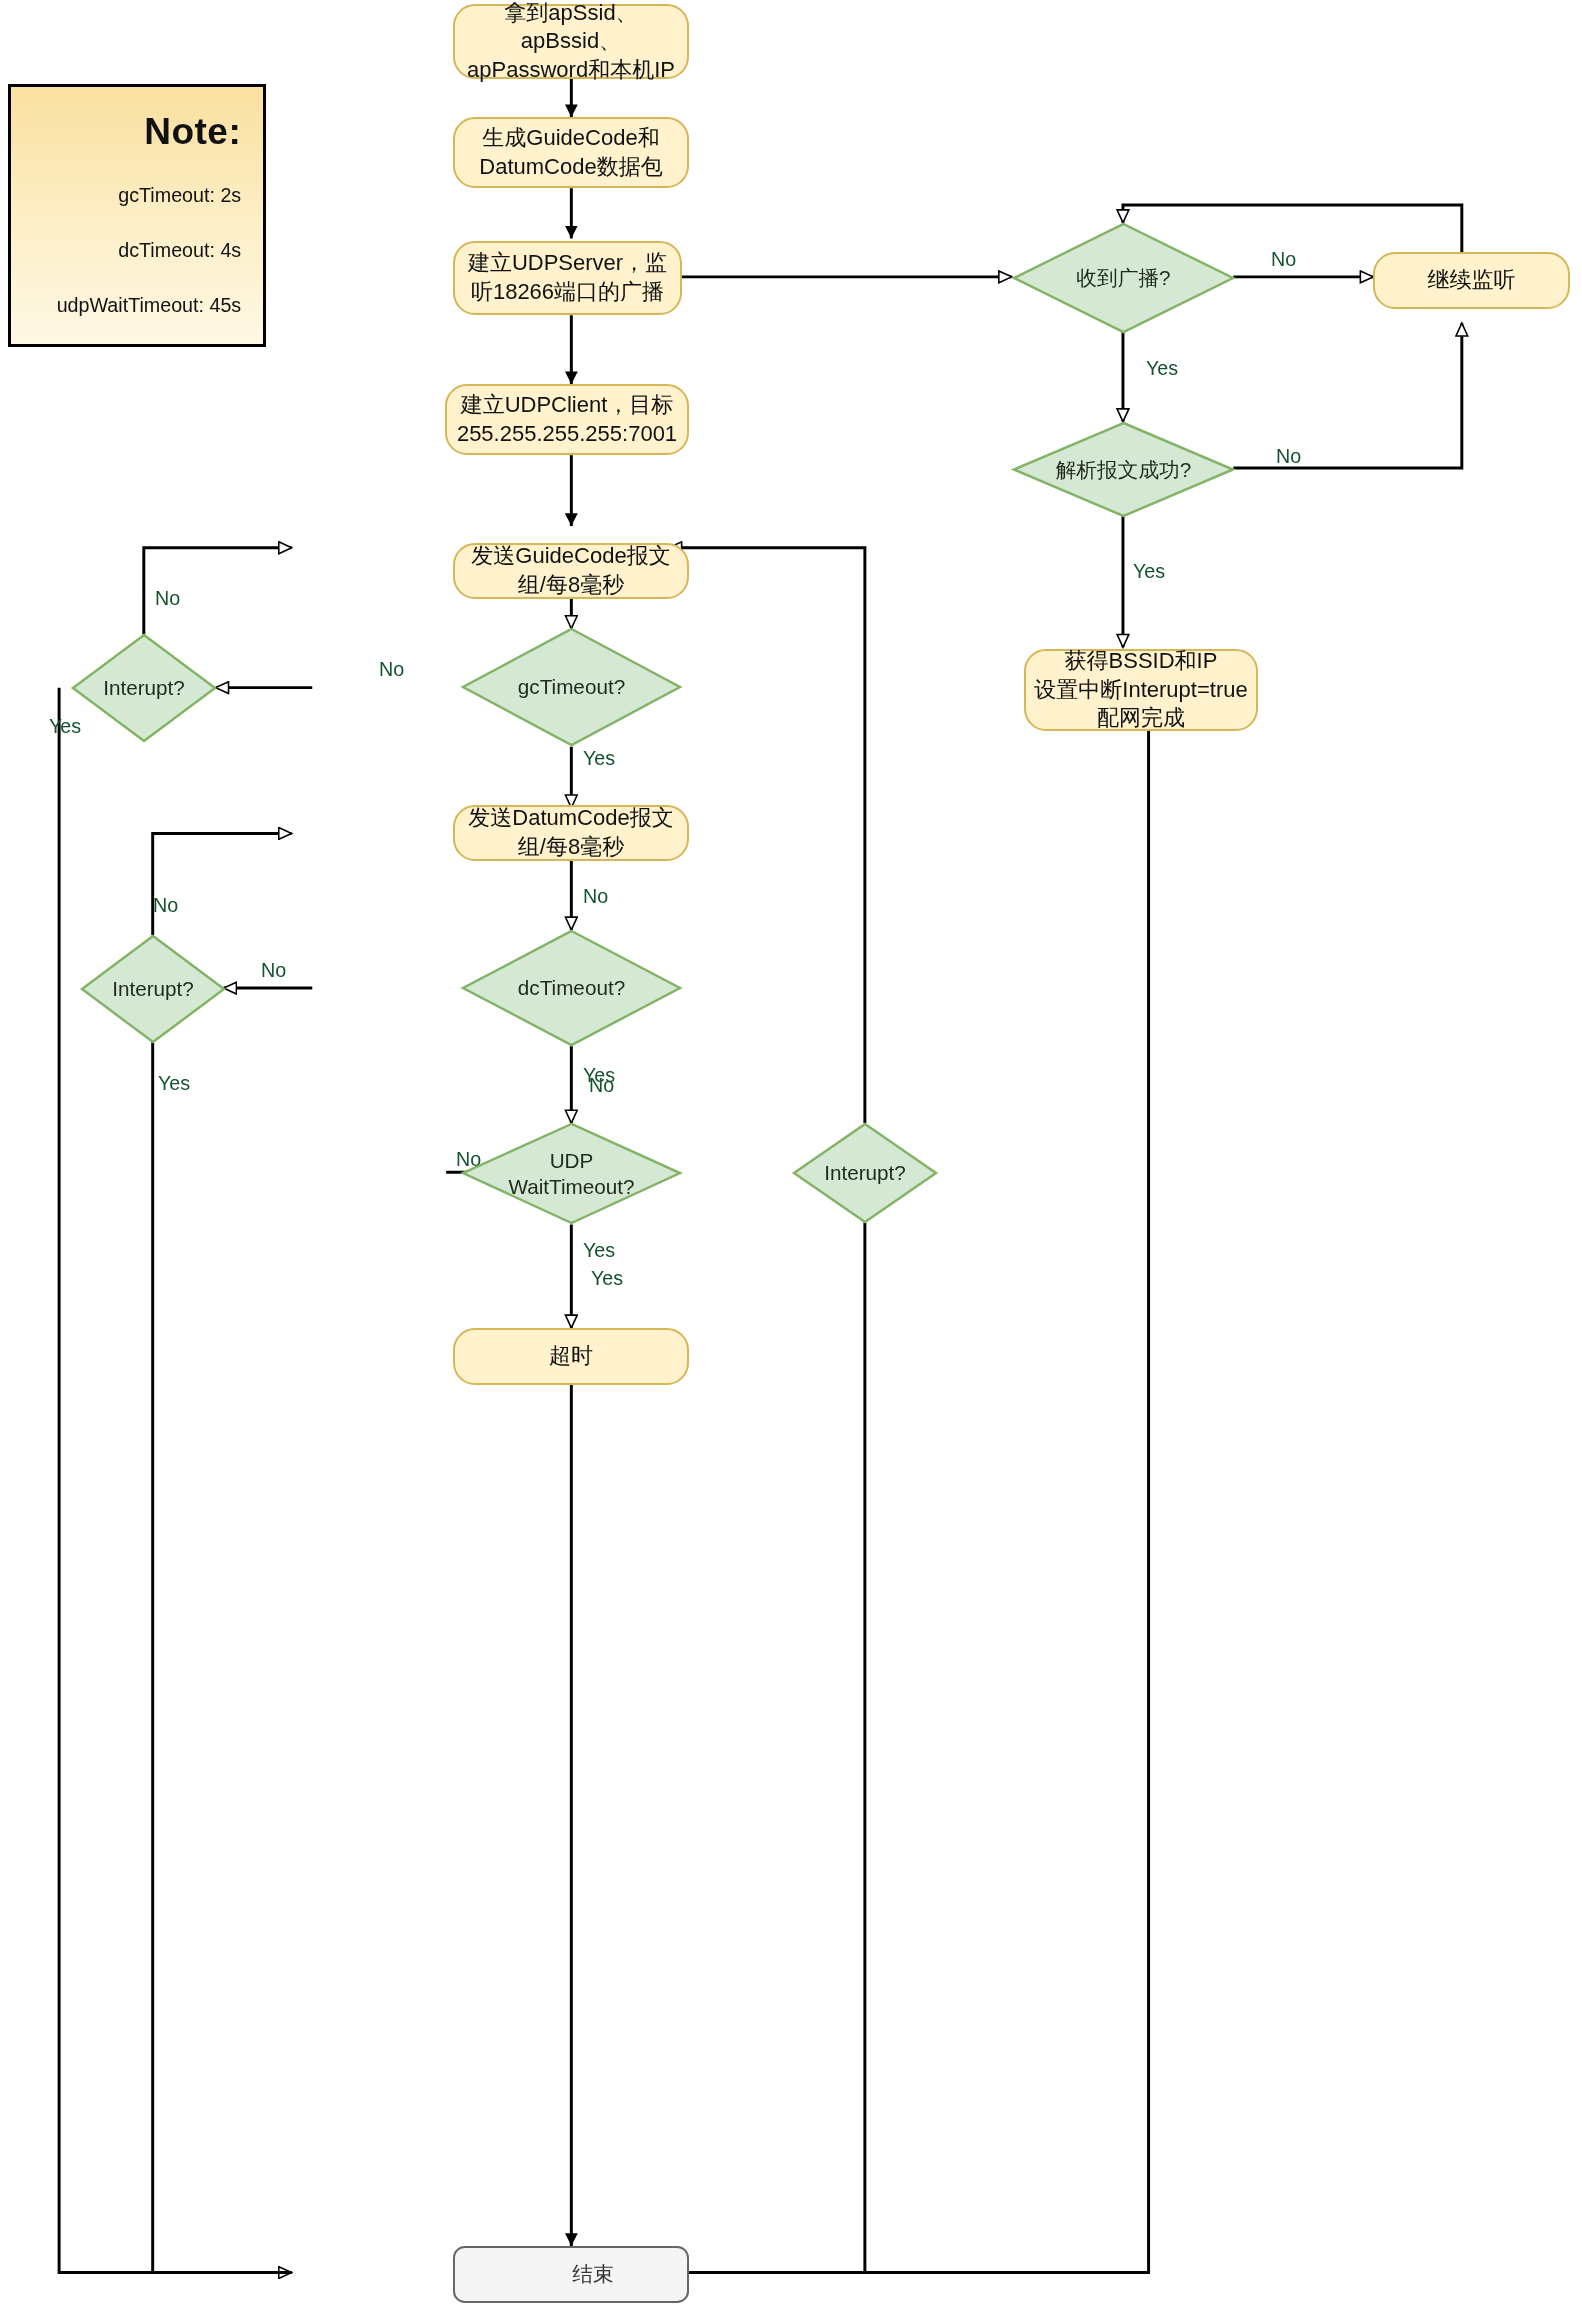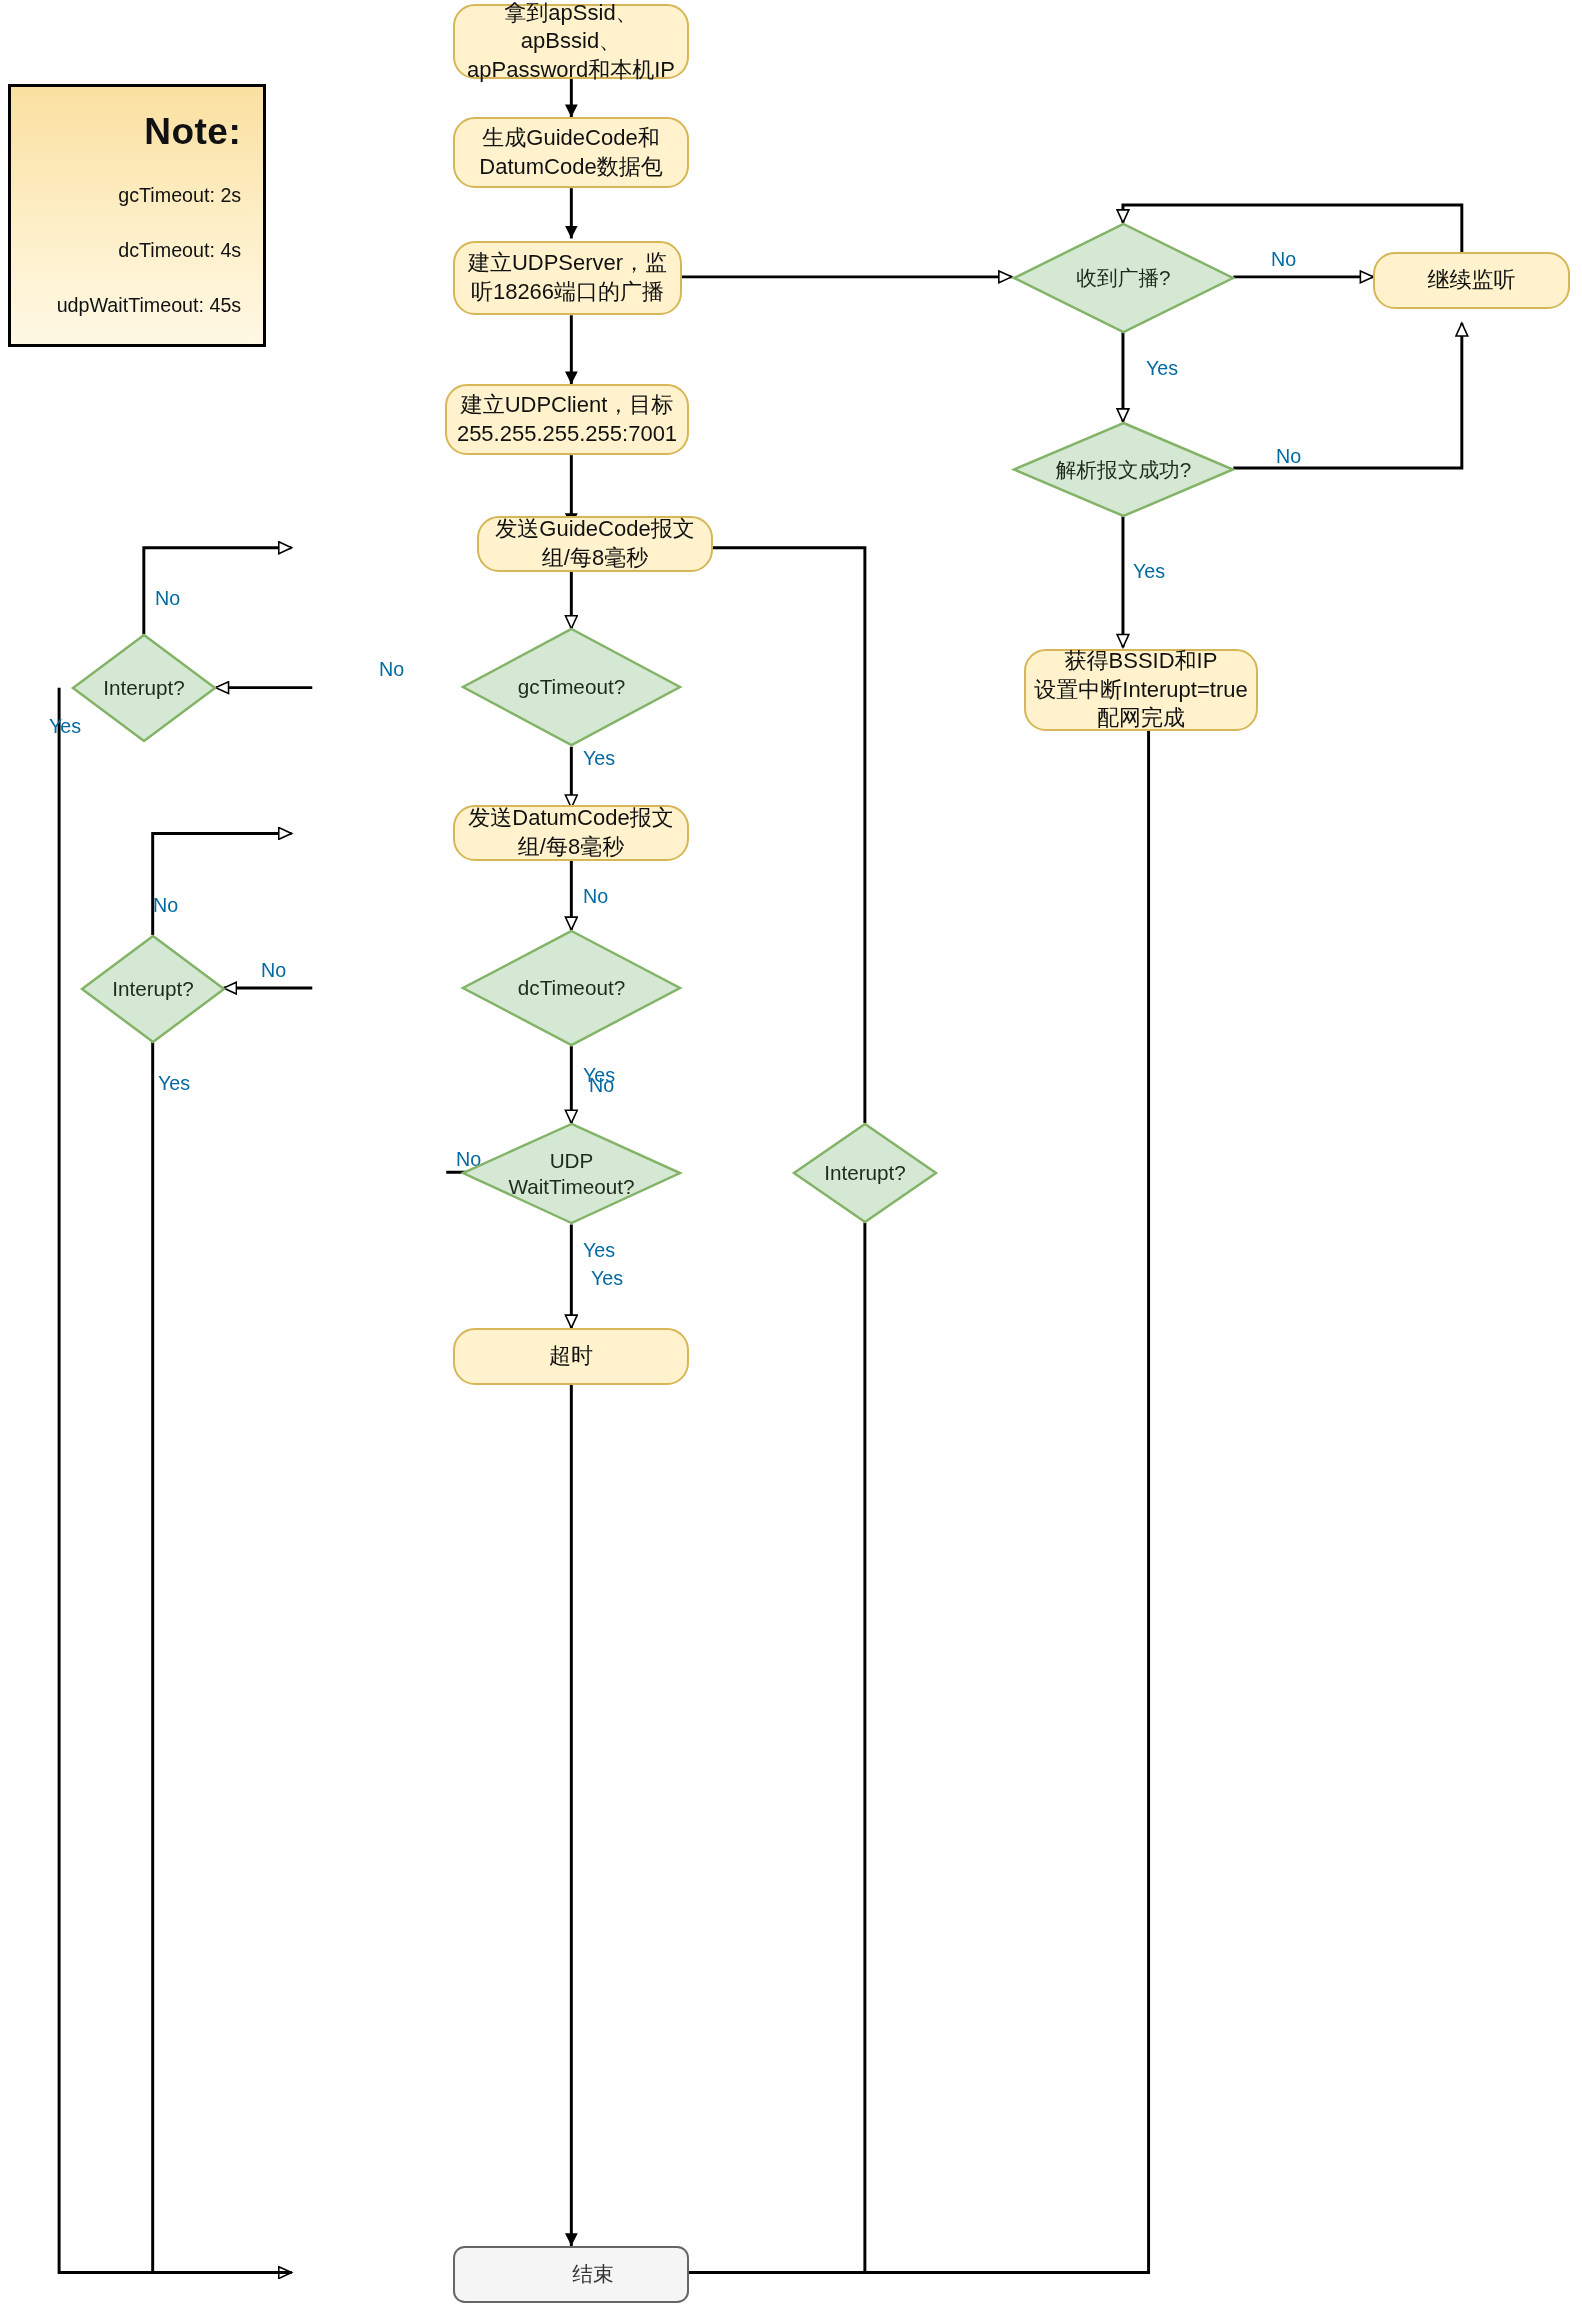--- a/index.html
+++ b/index.html
@@ -17,21 +17,21 @@
 
   .diamond{position:absolute;}
   .diamond .dshape{position:absolute;left:0;top:0;width:100%;height:100%;
       background:#D5E8D4;
       clip-path:polygon(50% 0,100% 50%,50% 100%,0 50%);
       border:0;}
   .diamond .dtxt{position:absolute;left:0;top:0;width:100%;height:100%;display:flex;align-items:center;
       justify-content:center;text-align:center;color:#1d2a1c;font-size:20.7px;line-height:1.25;z-index:3;}
   .diamond svg{position:absolute;left:0;top:0;overflow:visible;z-index:2;}
 
-  .elabel{position:absolute;font-size:19.7px;color:#0369a1;white-space:nowrap;}
+  .elabel{position:absolute;font-size:19.7px;color:#14532d;white-space:nowrap;}
 </style>
 </head>
 <body>
 
 <div id="stage">
 
   <svg id="wires" viewBox="0 0 1606 2350">
     <defs>
       <marker id="ohead" markerWidth="16" markerHeight="14" refX="14" refY="7" orient="auto" markerUnits="userSpaceOnUse">
         <path d="M1,1 L14,7 L1,13 Z" fill="#ffffff" stroke="#000000" stroke-width="1.6"></path>
@@ -104,21 +104,21 @@
   </div>
 
   <div class="node proc" style="left:453px;top:3.9px;width:236px;height:75px;">拿到apSsid、<br>apBssid、<br>apPassword和本机IP</div>
 
   <div class="node proc" style="left:453px;top:117px;width:236px;height:71px;">生成GuideCode和<br>DatumCode数据包</div>
 
   <div class="node proc" style="left:453px;top:241px;width:229px;height:74px;">建立UDPServer，监<br>听18266端口的广播</div>
 
   <div class="node proc" style="left:445px;top:384px;width:244px;height:71px;">建立UDPClient，目标<br>255.255.255.255:7001</div>
 
-  <div class="node proc" style="left:453px;top:516px;width:236px;height:56px;margin-left:24px;">发送GuideCode报文<br>组/每8毫秒</div>
+  <div class="node proc" style="left:453px;top:543px;width:236px;height:56px;">发送GuideCode报文<br>组/每8毫秒</div>
 
   <div class="node proc" style="left:453px;top:805px;width:236px;height:56px;">发送DatumCode报文<br>组/每8毫秒</div>
 
   <div class="node proc" style="left:453px;top:1328px;width:236px;height:57px;">超时</div>
 
   <div class="node proc" style="left:1373px;top:252px;width:197px;height:57px;">继续监听</div>
 
   <div class="node proc" style="left:1024px;top:649px;width:234px;height:82px;">获得BSSID和IP<br>设置中断Interupt=true<br>配网完成</div>
 
   <div class="node endnode" style="left:453px;top:2246px;width:236px;height:57px;padding-left:44px;">结束</div>

